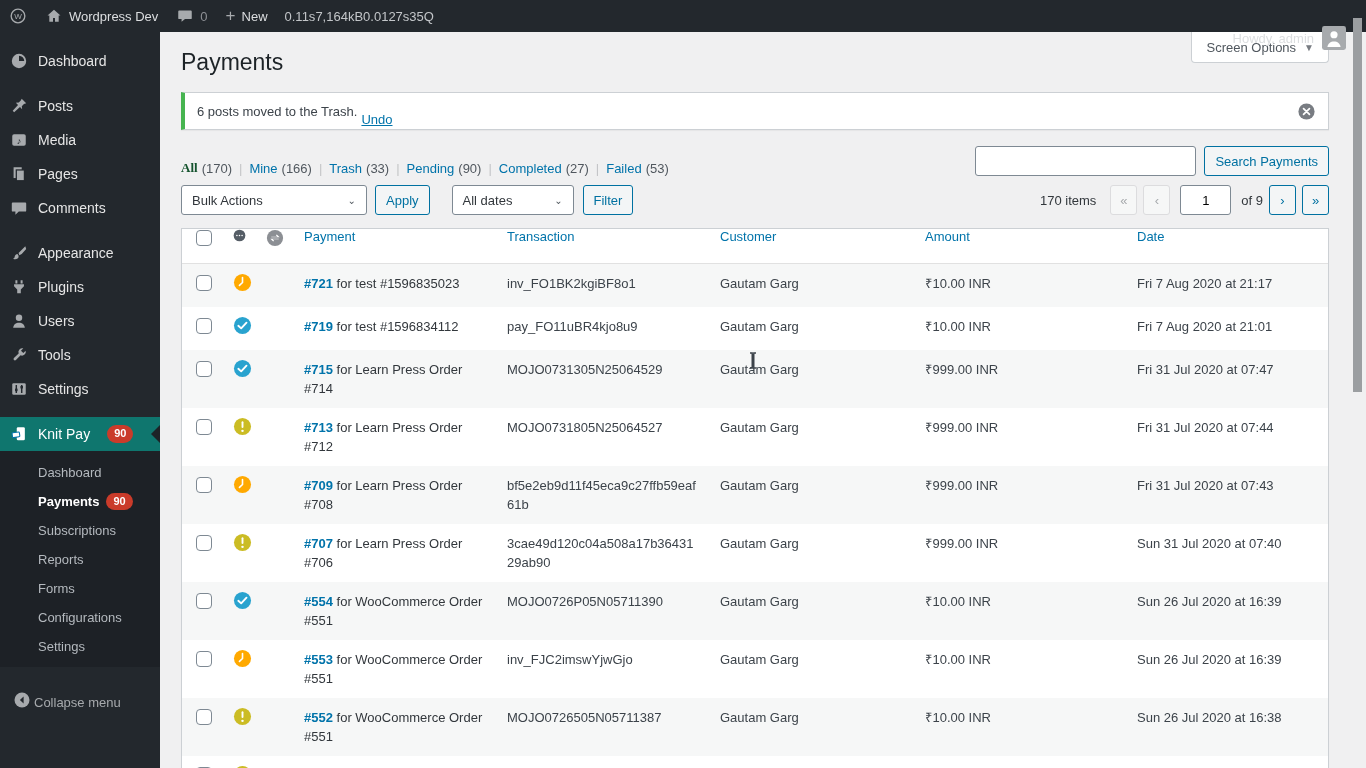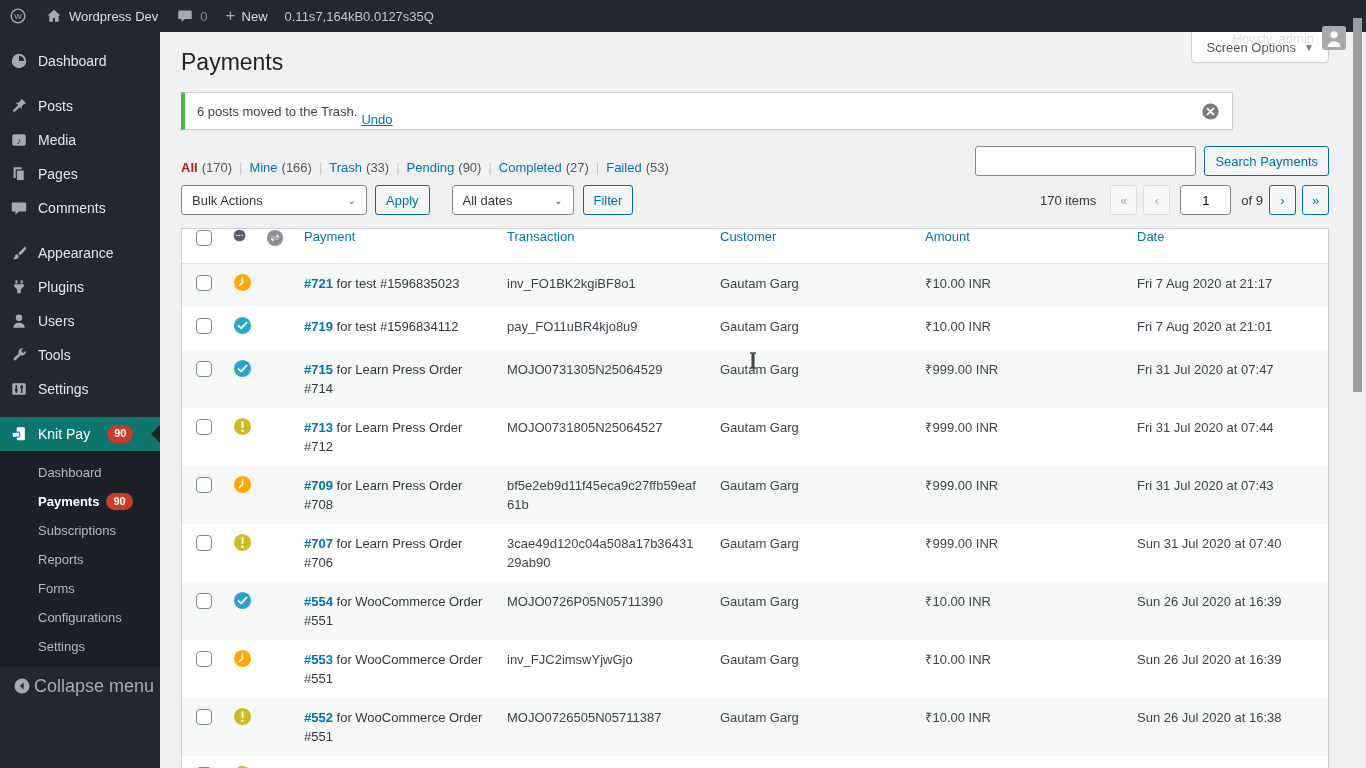--- a/index.html
+++ b/index.html
@@ -40,34 +40,34 @@
     content:""; position:absolute; right:0; top:50%; margin-top:-9px;
     border:9px solid transparent; border-right-color:#1d2327; border-left-width:7px;
   }
   .badge {
     display:inline-block; margin-left:7px; padding:1px 7px 2px;
     background:#ca3b2a; color:#fff; border-radius:10px; font-size:11px; font-weight:bold; line-height:1.3;
   }
   .submenu { list-style:none; background:#1d2126; padding:7px 0 6px; }
   .submenu-item { display:flex; align-items:center; height:29px; padding-left:38px; font-size:13px; color:#b4b9be; cursor:pointer; }
   .submenu-item.current { color:#fff; font-weight:bold; }
-  .collapse-item { margin-top:9px; display:flex; align-items:flex-start; gap:2px; height:34px; padding-left:12px; color:#a7aaad; font-size:18px; cursor:pointer; }
+  .collapse-item { margin-top:9px; display:flex; align-items:flex-end; gap:2px; height:34px; padding-left:12px; color:#a7aaad; font-size:13px; cursor:pointer; }
   .collapse-icon { width:20px; height:20px; color:#a7aaad; }
 
   
   .content { position:absolute; left:160px; top:32px; width:1206px; height:736px; background:#f0f0f1; }
   .screen-options {
     position:absolute; top:0; right:37px; height:31px; padding:0 14px;
     background:#fff; border:1px solid #ccd0d4; border-top:none; border-radius:0 0 4px 4px;
     display:flex; align-items:center; gap:8px; color:#50575e; cursor:pointer;
   }
   .so-arrow { color:#787c82; font-size:10px; }
   .page-title { position:absolute; left:21px; top:16px; font-size:23px; font-weight:400; color:#1d2327; line-height:1.3; }
   .notice {
-    position:absolute; left:21px; top:60px; width:1052px; height:38px;
+    position:absolute; left:21px; top:60px; width:1148px; height:38px;
     background:#fff; border:1px solid #ccd0d4; border-left:4px solid #46b450;
     box-shadow:0 1px 1px rgba(0,0,0,.04);
     display:flex; align-items:center; padding:13px 12px; gap:4px;
   }
   .notice a { color:#0073aa; }
   .notice-dismiss { margin-left:auto; width:19px; height:19px; cursor:pointer; }
 
   .search-box { position:absolute; top:114px; right:37px; display:flex; gap:8px; }
   .search-input {
     width:221px; height:30px; border:1px solid #7e8993; border-radius:3px; background:#fff;
@@ -76,21 +76,21 @@
   .button {
     height:30px; padding:0 10px; background:#f3f5f6; border:1px solid #0071a1; border-radius:3px;
     color:#0071a1; font-size:13px; font-family:inherit; display:inline-flex; align-items:center; justify-content:center;
     cursor:pointer; white-space:nowrap;
   }
 
   .subsubsub { position:absolute; left:21px; top:128px; list-style:none; display:flex; color:#50575e; }
   .subsubsub li { display:flex; align-items:center; }
   .subsubsub li + li::before { content:"|"; color:#c3c4c7; margin:0 7px; }
   .subsubsub a { color:#0073aa; text-decoration:none; cursor:pointer; }
-  .subsubsub li.current a { color:#b91c1c; font-weight:600; }
+  .subsubsub li.current a { color:#14532d; font-weight:600;font-family:Liberation Serif, serif; }
   .subsubsub .count { color:#50575e; margin-left:4px; }
 
   .tablenav-left { position:absolute; left:21px; top:153px; display:flex; align-items:flex-start; }
   .select {
     height:30px; background:#fff; border:1px solid #7e8993; border-radius:3px;
     display:flex; align-items:center; justify-content:space-between; padding:0 10px; color:#32373c; cursor:pointer;
   }
   .select .chev { color:#50575e; font-size:10px; margin-left:12px; }
   .sel-bulk { width:186px; margin-right:8px; }
   .sel-dates { width:122px; margin-right:9px; }

